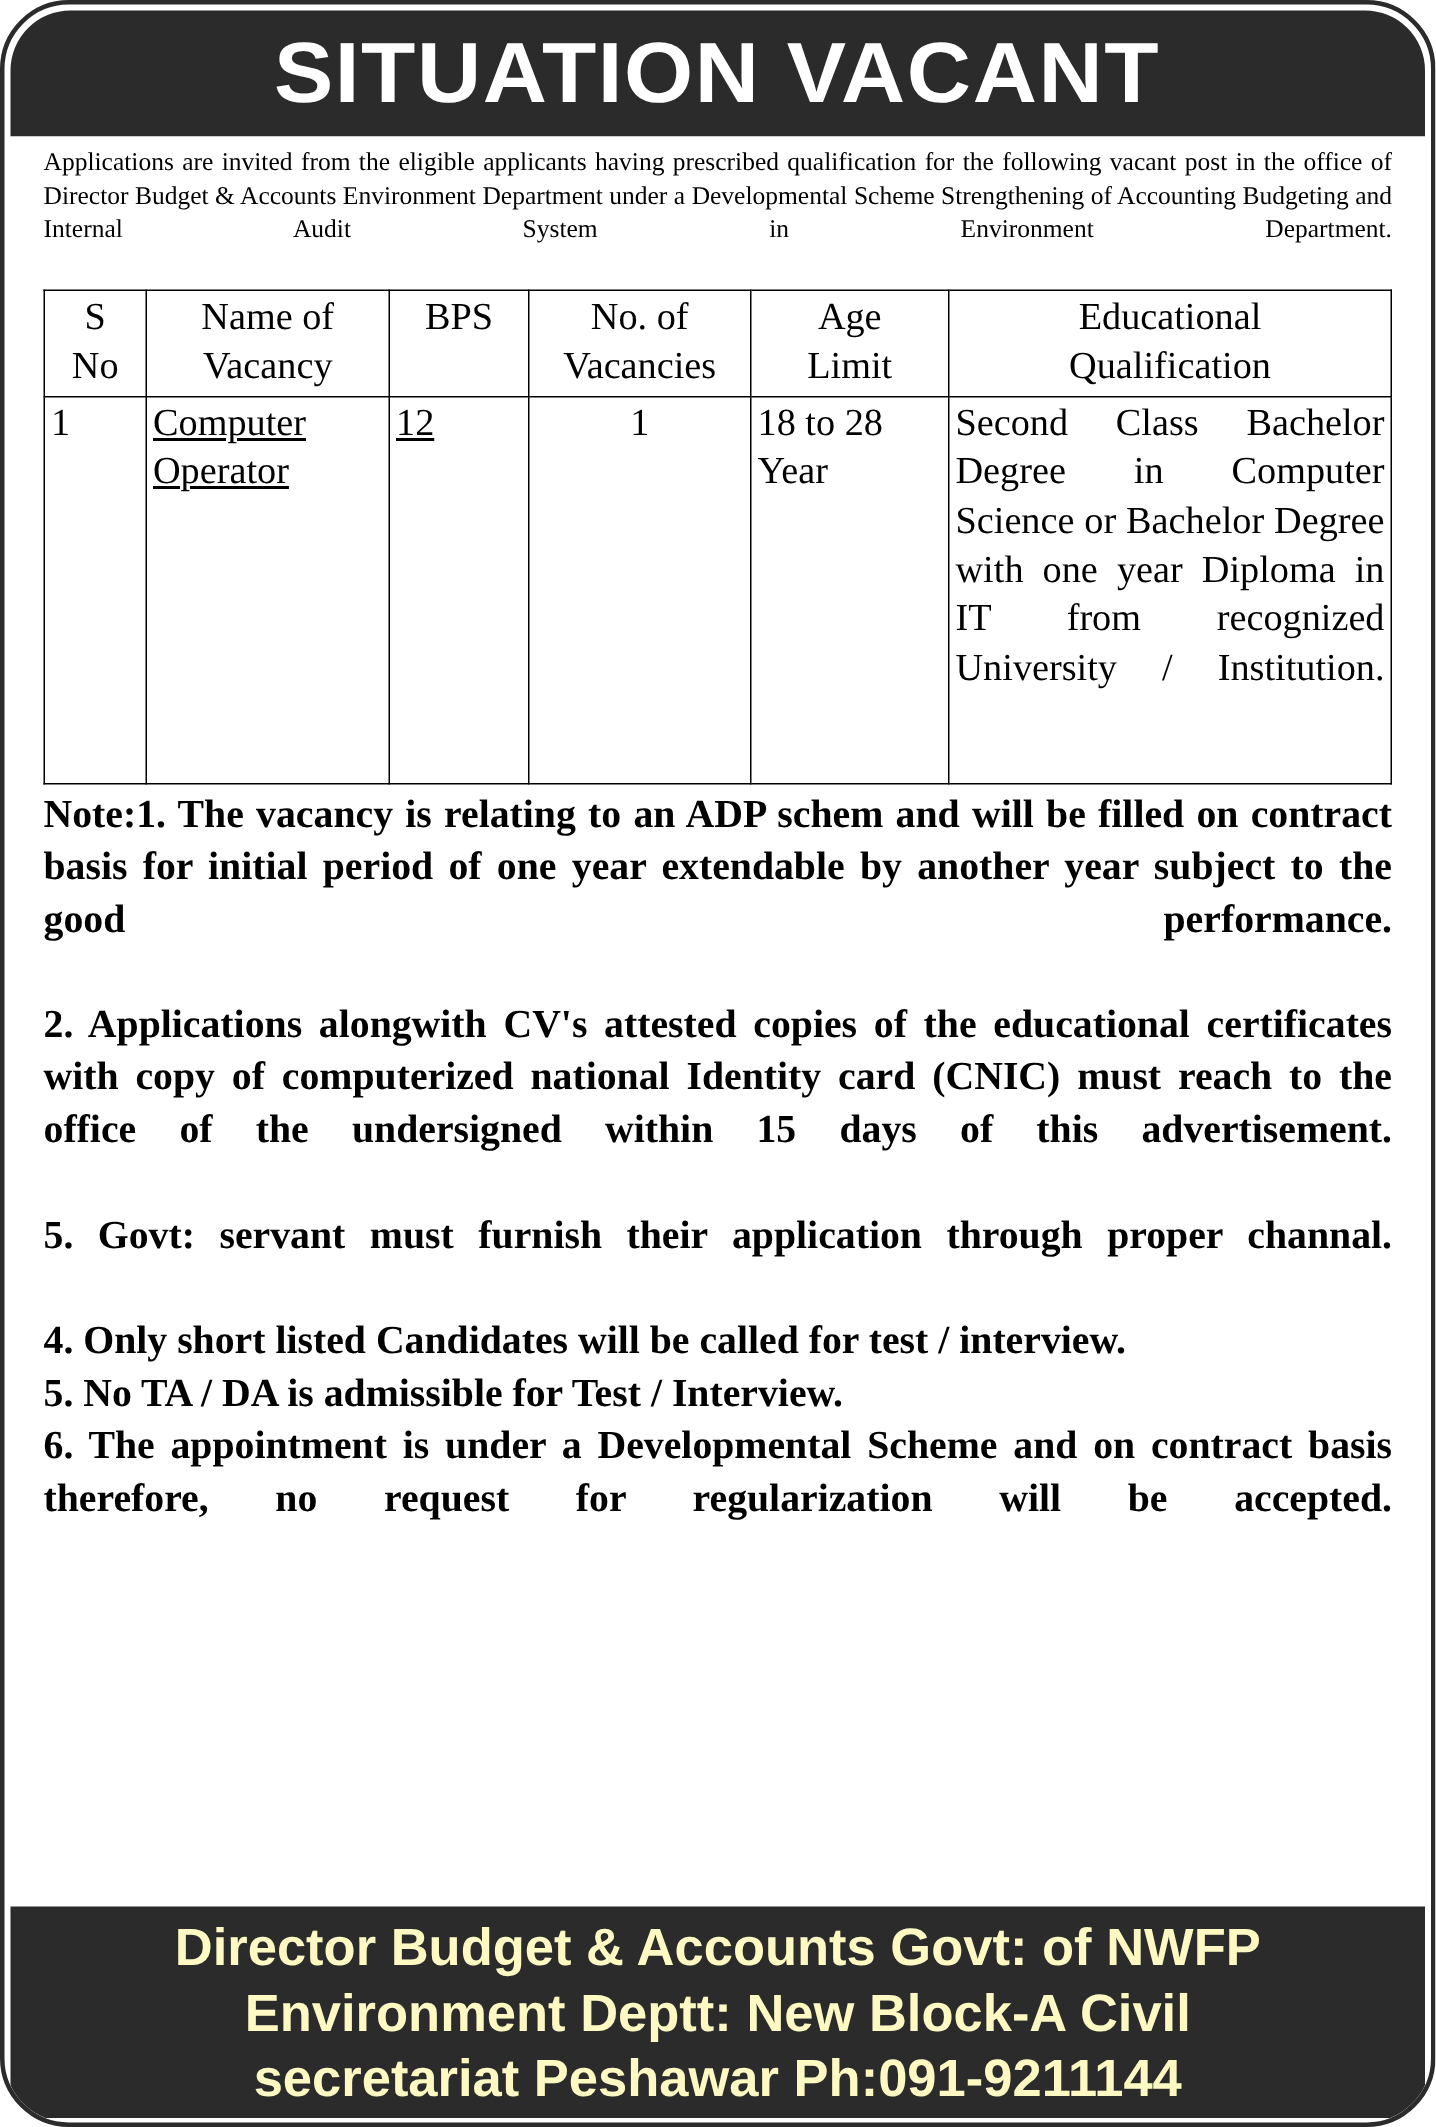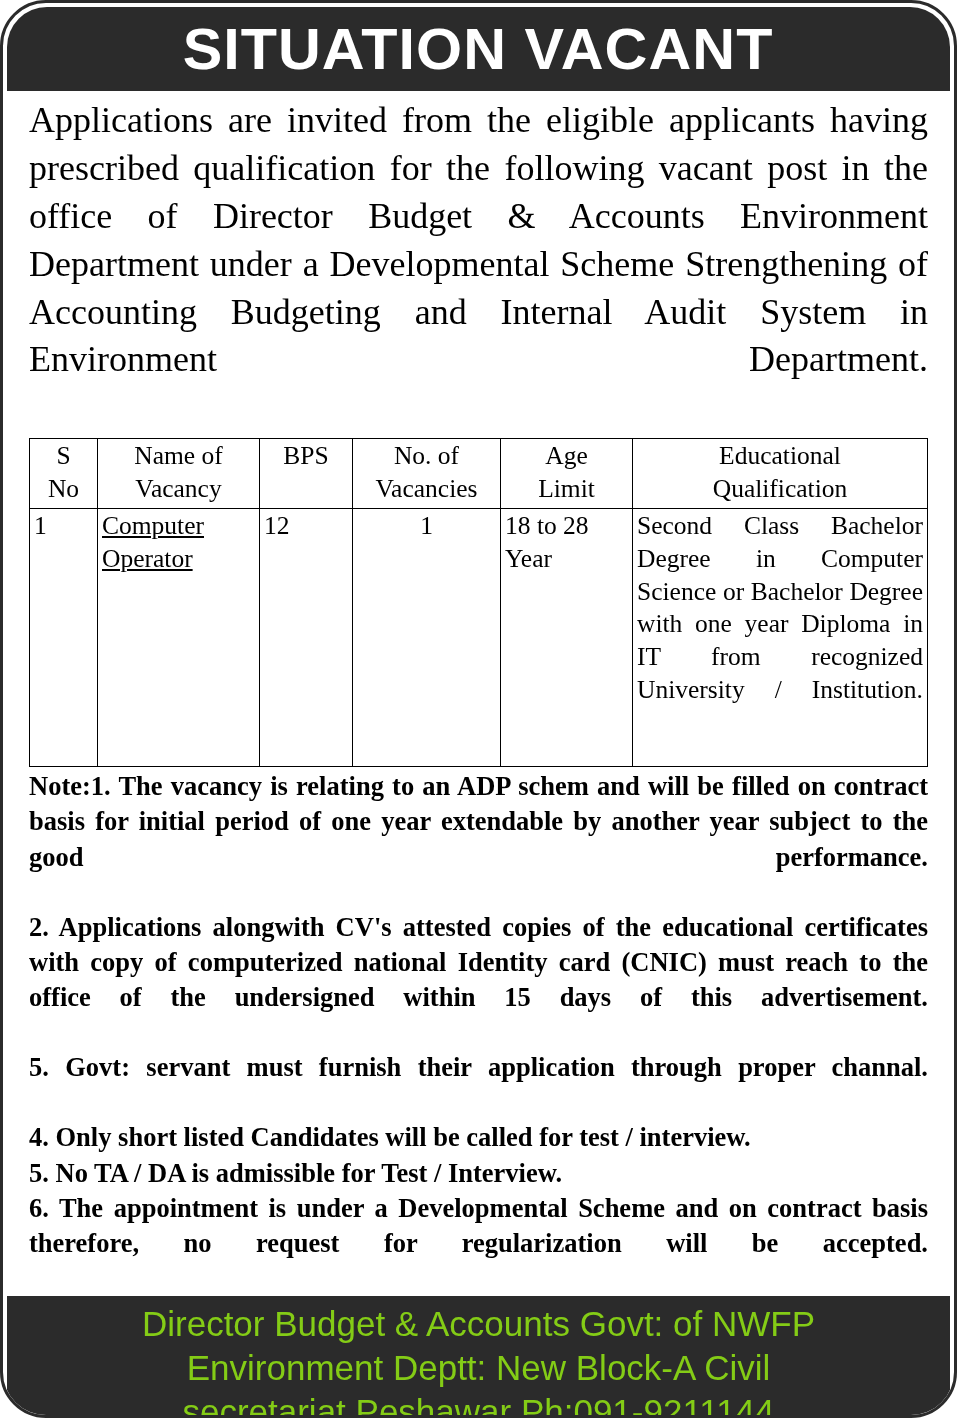--- a/index.html
+++ b/index.html
@@ -62,21 +62,21 @@
   .body-area {
     flex: 1 1 auto;
     background: #ffffff;
     padding: 6px 22px 0 22px;
     box-sizing: border-box;
   }
 
   .intro {
     text-align: justify;
     text-justify: inter-word;
-    font-size: 36px;
+    font-size: 17px;
     line-height: 1.33;
     margin: 0 0 6px 0;
   }
   .intro:after {
     content: "";
     display: inline-block;
     width: 100%;
   }
 
   
@@ -101,21 +101,21 @@
   }
   .col-sno    { width: 68px;  }
   .col-name   { width: 162px; }
   .col-bps    { width: 93px;  }
   .col-novac  { width: 148px; }
   .col-age    { width: 132px; }
   .col-qual   { width: auto;  }
 
   td.c-sno   { text-align: left;   padding-left: 8px; }
   td.c-name  { text-align: left;   padding-left: 8px; text-decoration: underline; }
-  td.c-bps   { text-align: left;   padding-left: 8px; }
+  td.c-bps   { text-align: left;   padding-left: 8px; text-decoration: underline; }
   td.c-novac { text-align: center; }
   td.c-age   { text-align: left; }
   td.c-qual  { text-align: justify; text-justify: inter-word; padding-left: 6px; padding-right: 6px;}
   td.c-qual:after {
     content: "";
     display: inline-block;
     width: 100%;
   }
   .row-tall { height: 258px; }
 
@@ -142,25 +142,25 @@
   .note-line.nojust:after { display: none; }
 
   
   .footer-banner {
     flex: 0 0 auto;
     background: #2b2b2b;
     padding: 6px 0 4px 0;
     text-align: center;
   }
   .footer-line {
-    color: #84cc16;
+    color: #fef9c3;
     font-family: "Liberation Sans", "DejaVu Sans", sans-serif;
     font-size: 35px;
     line-height: 1.25;
-    font-weight: normal;
+    font-weight: bold;
     white-space: nowrap;
   }
 </style>
 </head>
 <body>
 
 <div class="ad-frame">
   <div class="ad-inner">
 
     <div class="header-banner">

